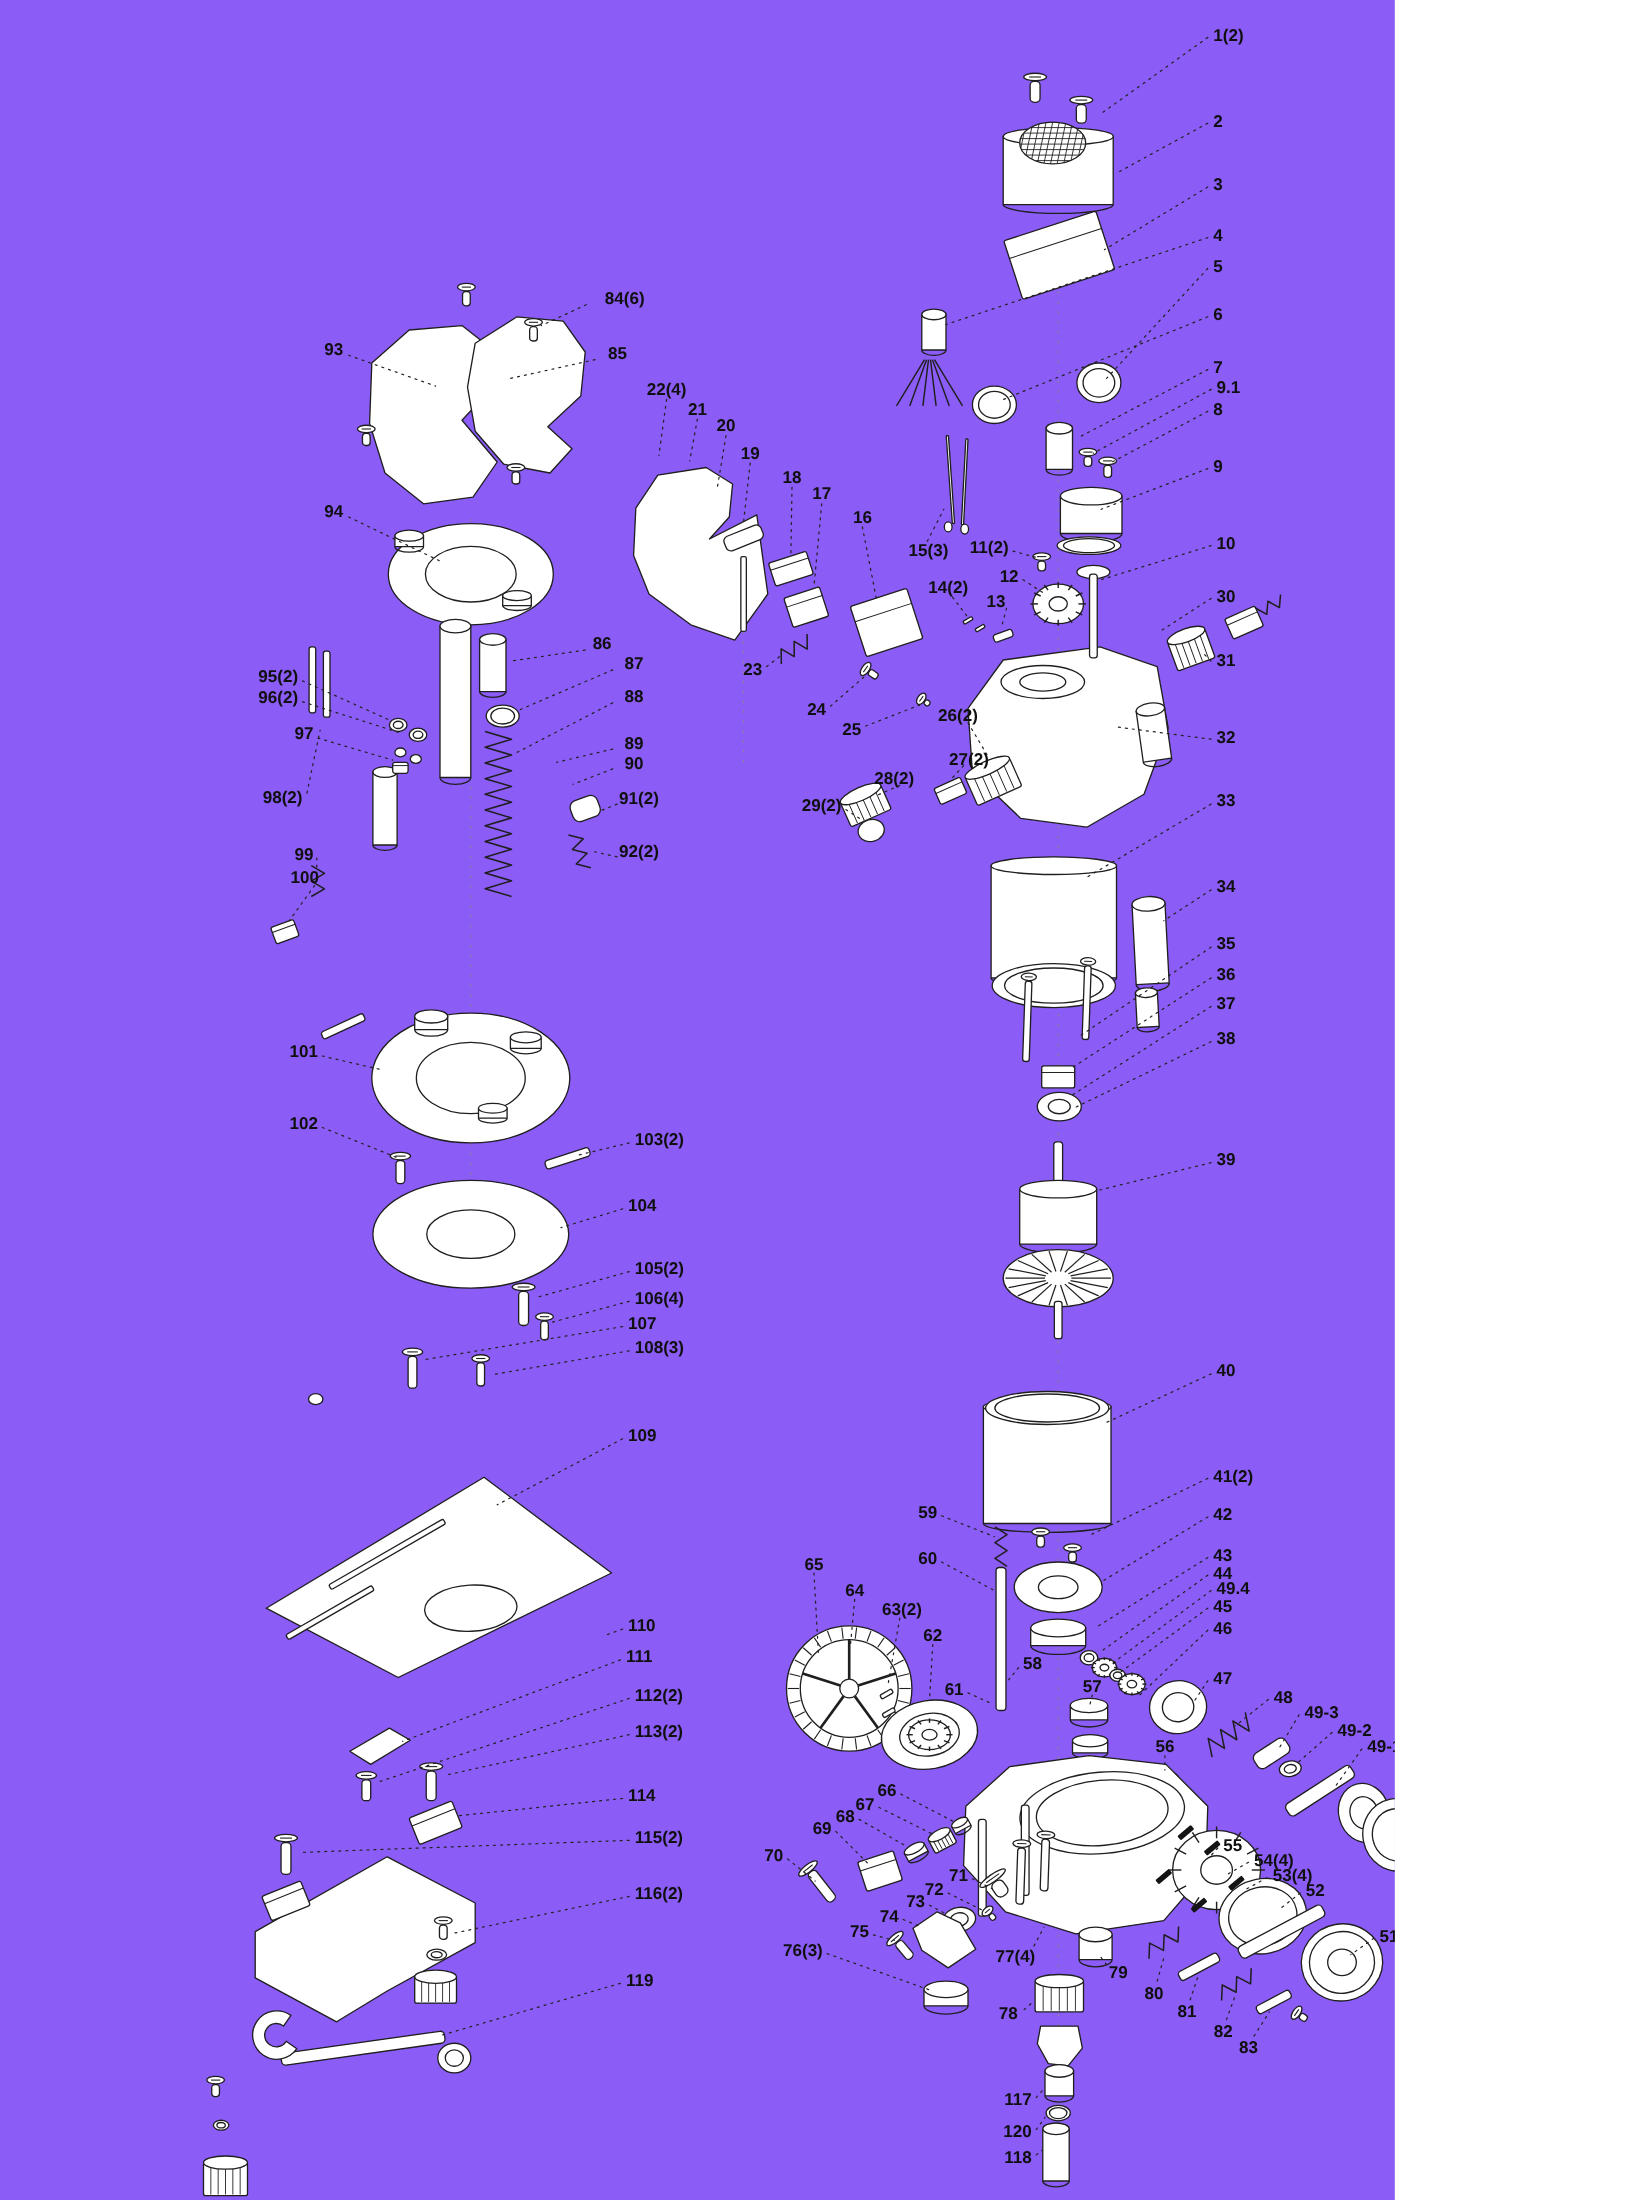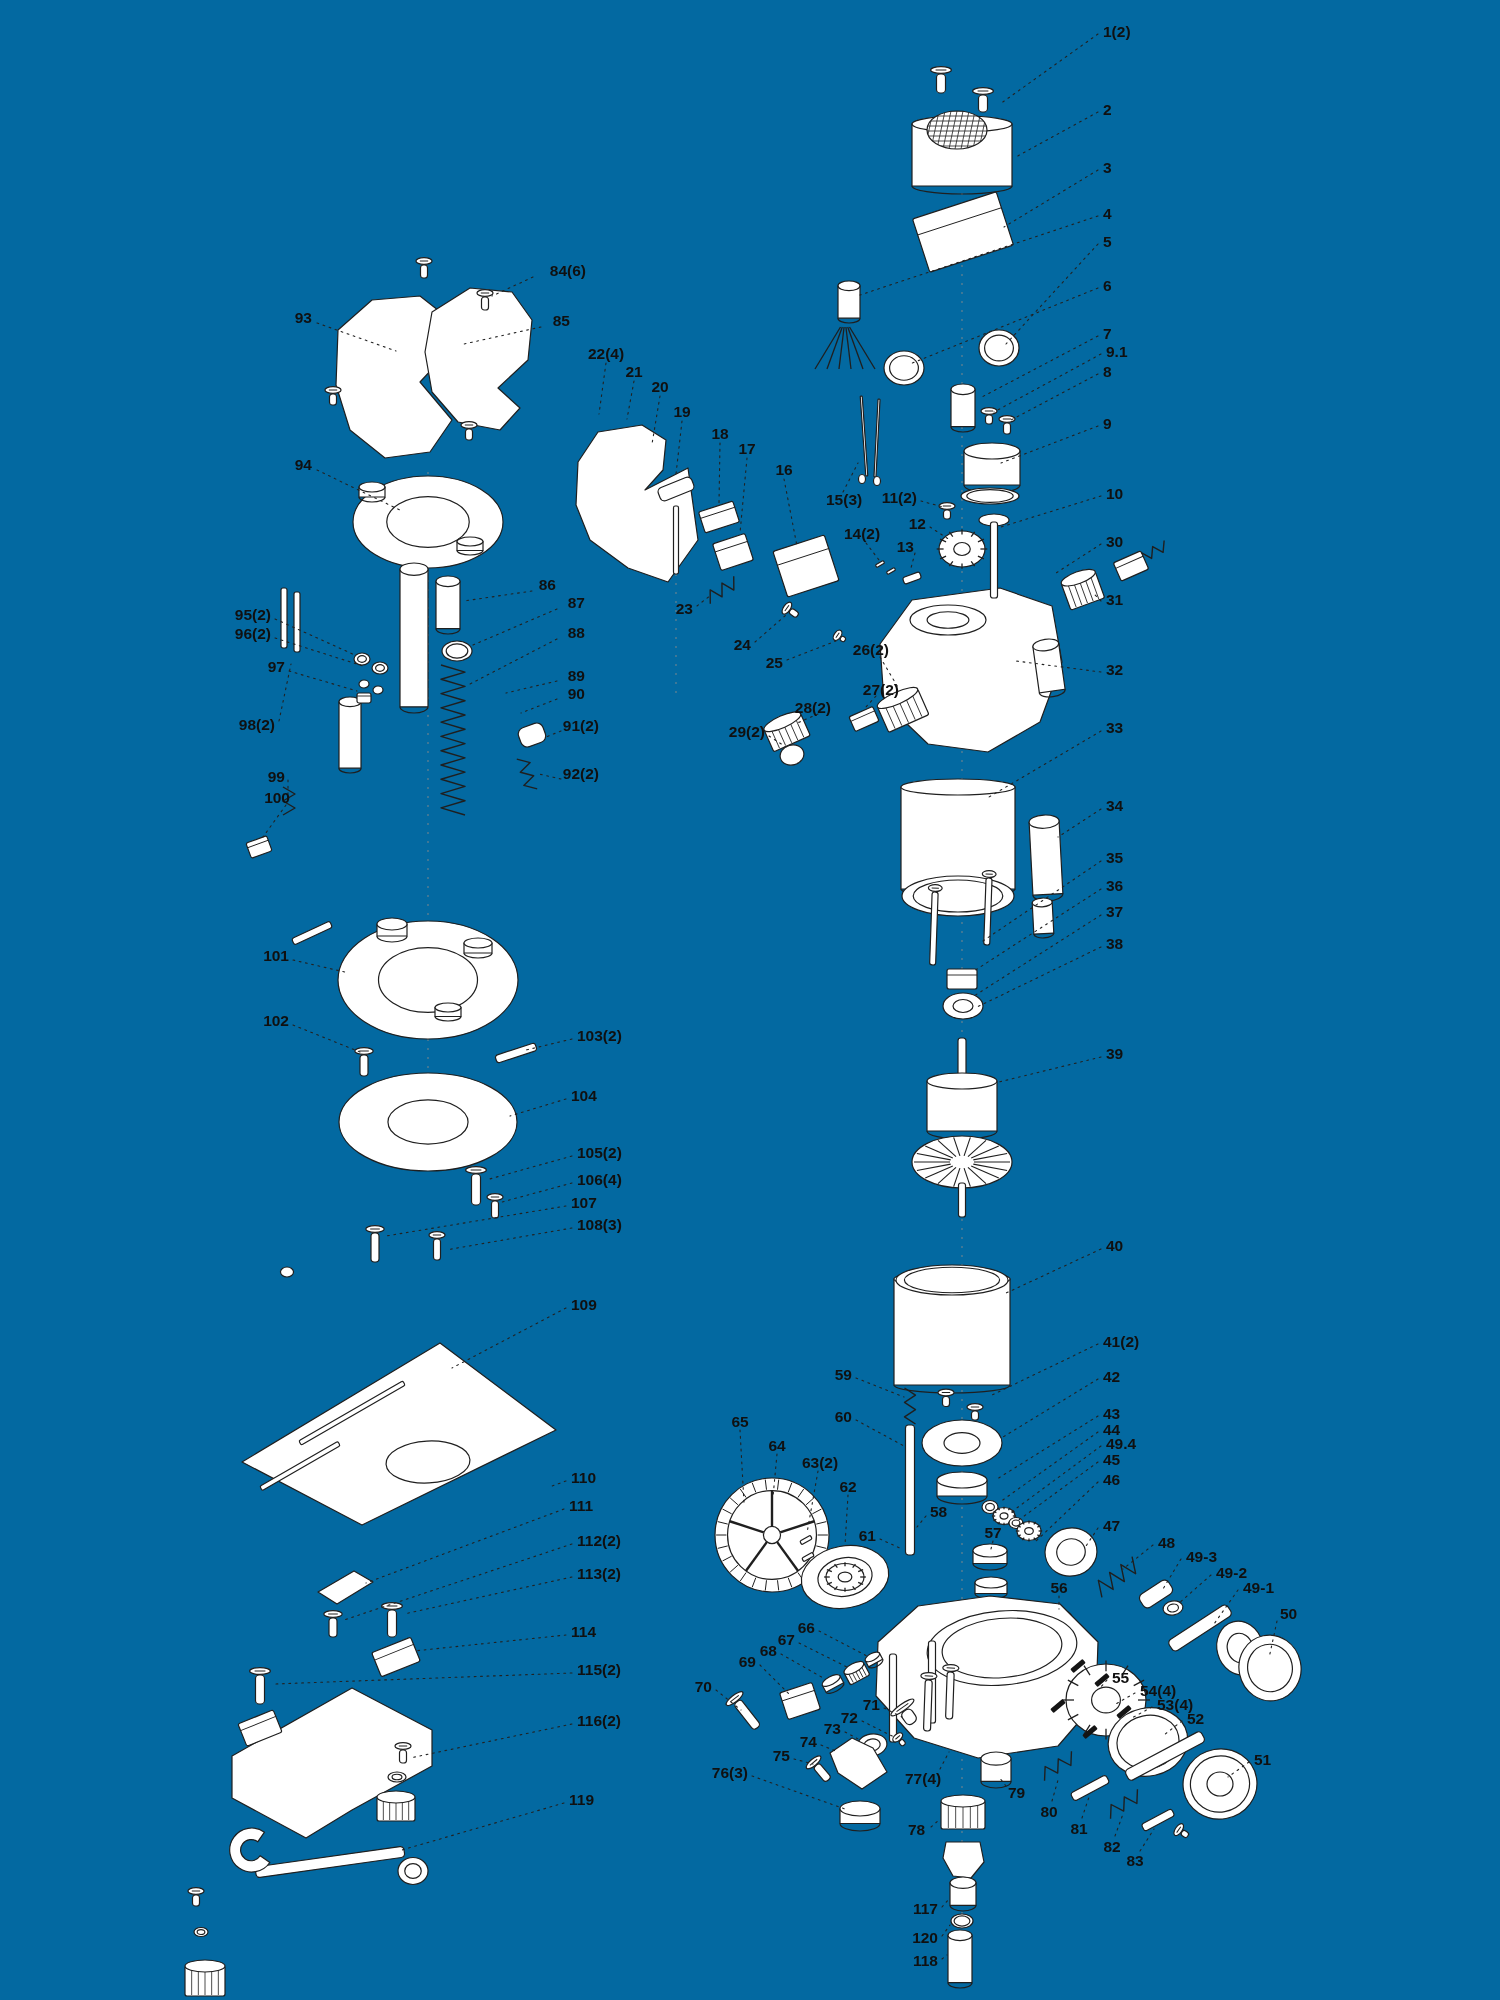--- a/index.html
+++ b/index.html
@@ -1,16 +1,16 @@
 <!DOCTYPE html>
 <html><head>
 <meta charset="utf-8">
 <style>
   html,body{margin:0;padding:0;background:#fff;}
-  .canvas{position:relative;width:1500px;height:2000px;background:#0369a1;overflow:hidden;}
+  .canvas{position:relative;width:1268px;height:2000px;background:#8b5cf6;overflow:hidden;}
   svg{position:absolute;left:0;top:0;}
   .lbl{font:700 15.5px "Liberation Sans", sans-serif;fill:#101010;}
 </style>
 </head>
 <body>
 
 <div class="canvas">
   <svg id="diagram-svg" width="1500" height="2000" viewBox="0 0 1500 2000" xmlns="http://www.w3.org/2000/svg">
       <line x1="962" y1="112" x2="962" y2="1952" stroke="#8a8a8a" stroke-width="0.9" stroke-dasharray="2 7"></line>
       <line x1="428" y1="472" x2="428" y2="1140" stroke="#8a8a8a" stroke-width="0.9" stroke-dasharray="2 7"></line>

